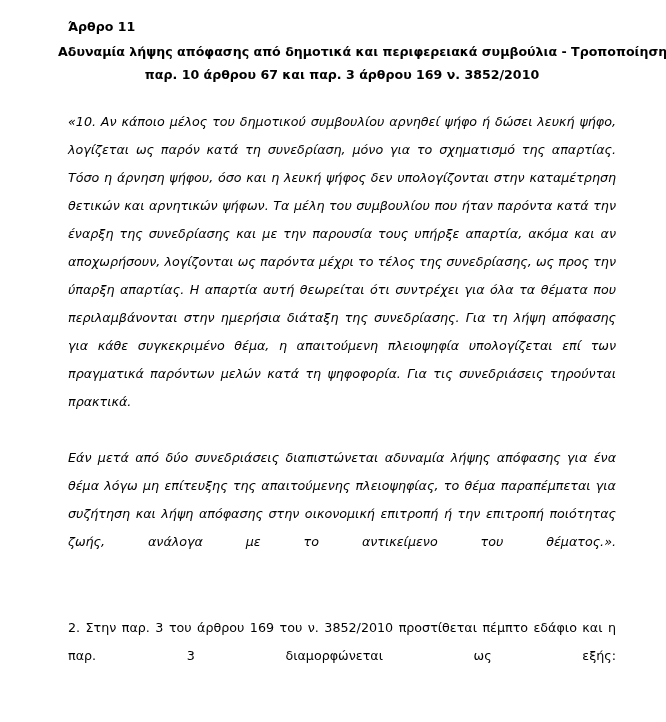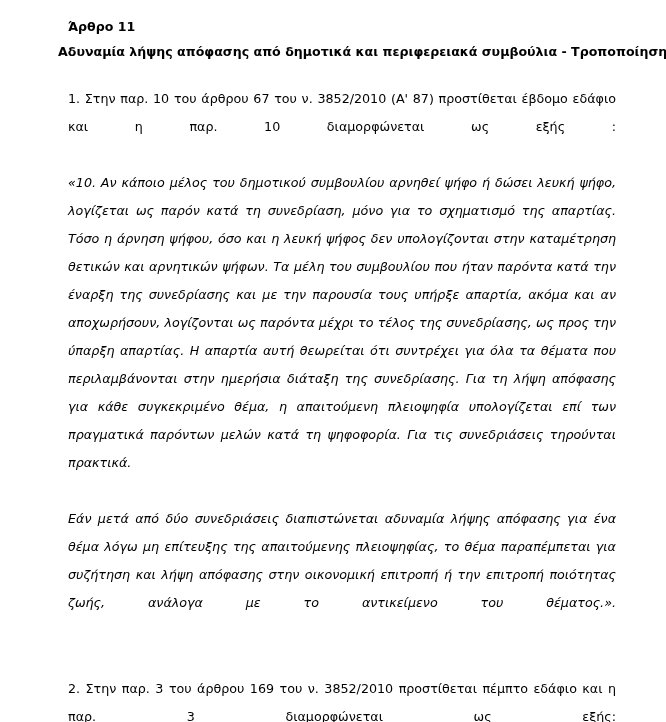--- a/index.html
+++ b/index.html
@@ -89,26 +89,26 @@
 <body>
 
 <div class="page">
   <div class="content">
 
     <div>
       <p class="doc-title">Άρθρο 11</p>
 
       <p class="doc-subtitle">Αδυναμία λήψης απόφασης από δημοτικά και περιφερειακά συμβούλια - Τροποποίηση</p>
 
+      <p class="doc-subtitle-2">παρ. 10 άρθρου 67 και παρ. 3 άρθρου 169 ν. 3852/2010</p>
     </div>
 
     <div class="gap-lead"></div>
 
     <div>
-      <p class="para upright">1. Στην παρ. 10 του άρθρου 67 του ν. 3852/2010 (Α' 87) προστίθεται έβδομο εδάφιο και η παρ. 10 διαμορφώνεται ως εξής :</p>
 
       <p class="para italic">«10. Αν κάποιο μέλος του δημοτικού συμβουλίου αρνηθεί ψήφο ή δώσει λευκή ψήφο, λογίζεται ως παρόν κατά τη συνεδρίαση, μόνο για το σχηματισμό της απαρτίας. Τόσο η άρνηση ψήφου, όσο και η λευκή ψήφος δεν υπολογίζονται στην καταμέτρηση θετικών και αρνητικών ψήφων. Τα μέλη του συμβουλίου που ήταν παρόντα κατά την έναρξη της συνεδρίασης και με την παρουσία τους υπήρξε απαρτία, ακόμα και αν αποχωρήσουν, λογίζονται ως παρόντα μέχρι το τέλος της συνεδρίασης, ως προς την ύπαρξη απαρτίας. Η απαρτία αυτή θεωρείται ότι συντρέχει για όλα τα θέματα που περιλαμβάνονται στην ημερήσια διάταξη της συνεδρίασης. Για τη λήψη απόφασης για κάθε συγκεκριμένο θέμα, η απαιτούμενη πλειοψηφία υπολογίζεται επί των πραγματικά παρόντων μελών κατά τη ψηφοφορία. Για τις συνεδριάσεις τηρούνται πρακτικά.</p>
 
       <p class="para italic">Εάν μετά από δύο συνεδριάσεις διαπιστώνεται αδυναμία λήψης απόφασης για ένα θέμα λόγω μη επίτευξης της απαιτούμενης πλειοψηφίας, το θέμα παραπέμπεται για συζήτηση και λήψη απόφασης στην οικονομική επιτροπή ή την επιτροπή ποιότητας ζωής, ανάλογα με το αντικείμενο του θέματος.».</p>
     </div>
 
     <div class="gap-section"></div>
 
     <div>
       <p class="para upright">2. Στην παρ. 3 του άρθρου 169 του ν. 3852/2010 προστίθεται πέμπτο εδάφιο και η παρ. 3 διαμορφώνεται ως εξής:</p>

